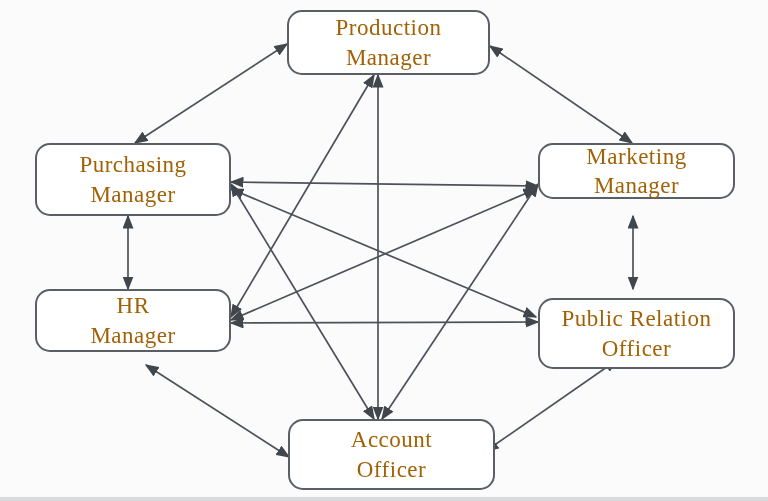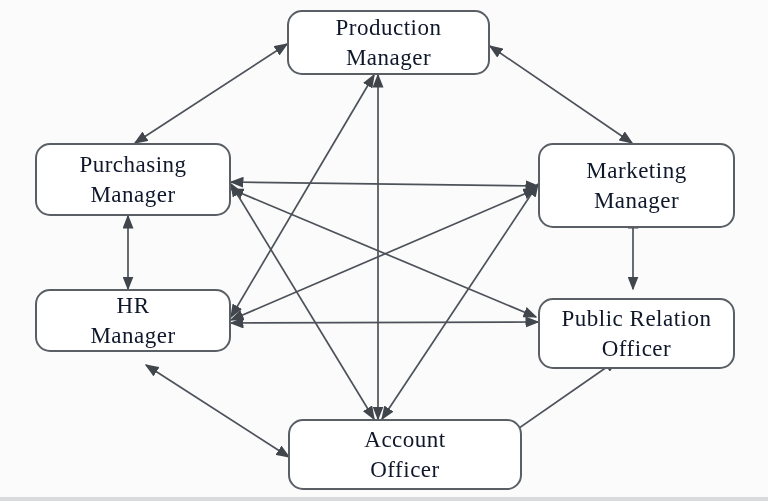--- a/index.html
+++ b/index.html
@@ -10,21 +10,21 @@
   }
   #diagram{position:absolute;inset:0;}
   #wires{position:absolute;left:0;top:0;}
   .node{
     position:absolute;
     background:#ffffff;
     border:2px solid #5a5f66;
     border-radius:15px;
     display:flex;flex-direction:column;align-items:center;justify-content:center;
     text-align:center;
-    color:#0f172a;
+    color:#a16207;
     font-size:23px;
     line-height:1.28;
     letter-spacing:0.5px;
     box-sizing:border-box;
   }
   .node span{display:block;white-space:nowrap;}
   .scan-edge{
     position:absolute;left:0;bottom:0;width:100%;height:4px;
     background:#d8dadb;
   }
@@ -57,29 +57,29 @@
 
   <div class="scan-edge"></div>
 <div class="node" style="left: 287px; top: 10px; width: 203px; height: 65px;">
       <span>Production</span>
       <span>Manager</span>
     </div>
     <div class="node" style="left: 35px; top: 143px; width: 196px; height: 73px;">
       <span>Purchasing</span>
       <span>Manager</span>
     </div>
-    <div class="node" style="left: 538px; top: 143px; width: 197px; height: 85px;">
+    <div class="node" style="left: 538px; top: 143px; width: 197px; height: 56px;">
       <span>Marketing</span>
       <span>Manager</span>
     </div>
     <div class="node" style="left: 35px; top: 289px; width: 196px; height: 63px;">
       <span>HR</span>
       <span>Manager</span>
     </div>
     <div class="node" style="left: 538px; top: 298px; width: 197px; height: 71px;">
       <span>Public Relation</span>
       <span>Officer</span>
     </div>
-    <div class="node" style="left: 288px; top: 419px; width: 234px; height: 71px;">
+    <div class="node" style="left: 288px; top: 419px; width: 207px; height: 71px;">
       <span>Account</span>
       <span>Officer</span>
     </div>
   </div>
 
 </body></html>

